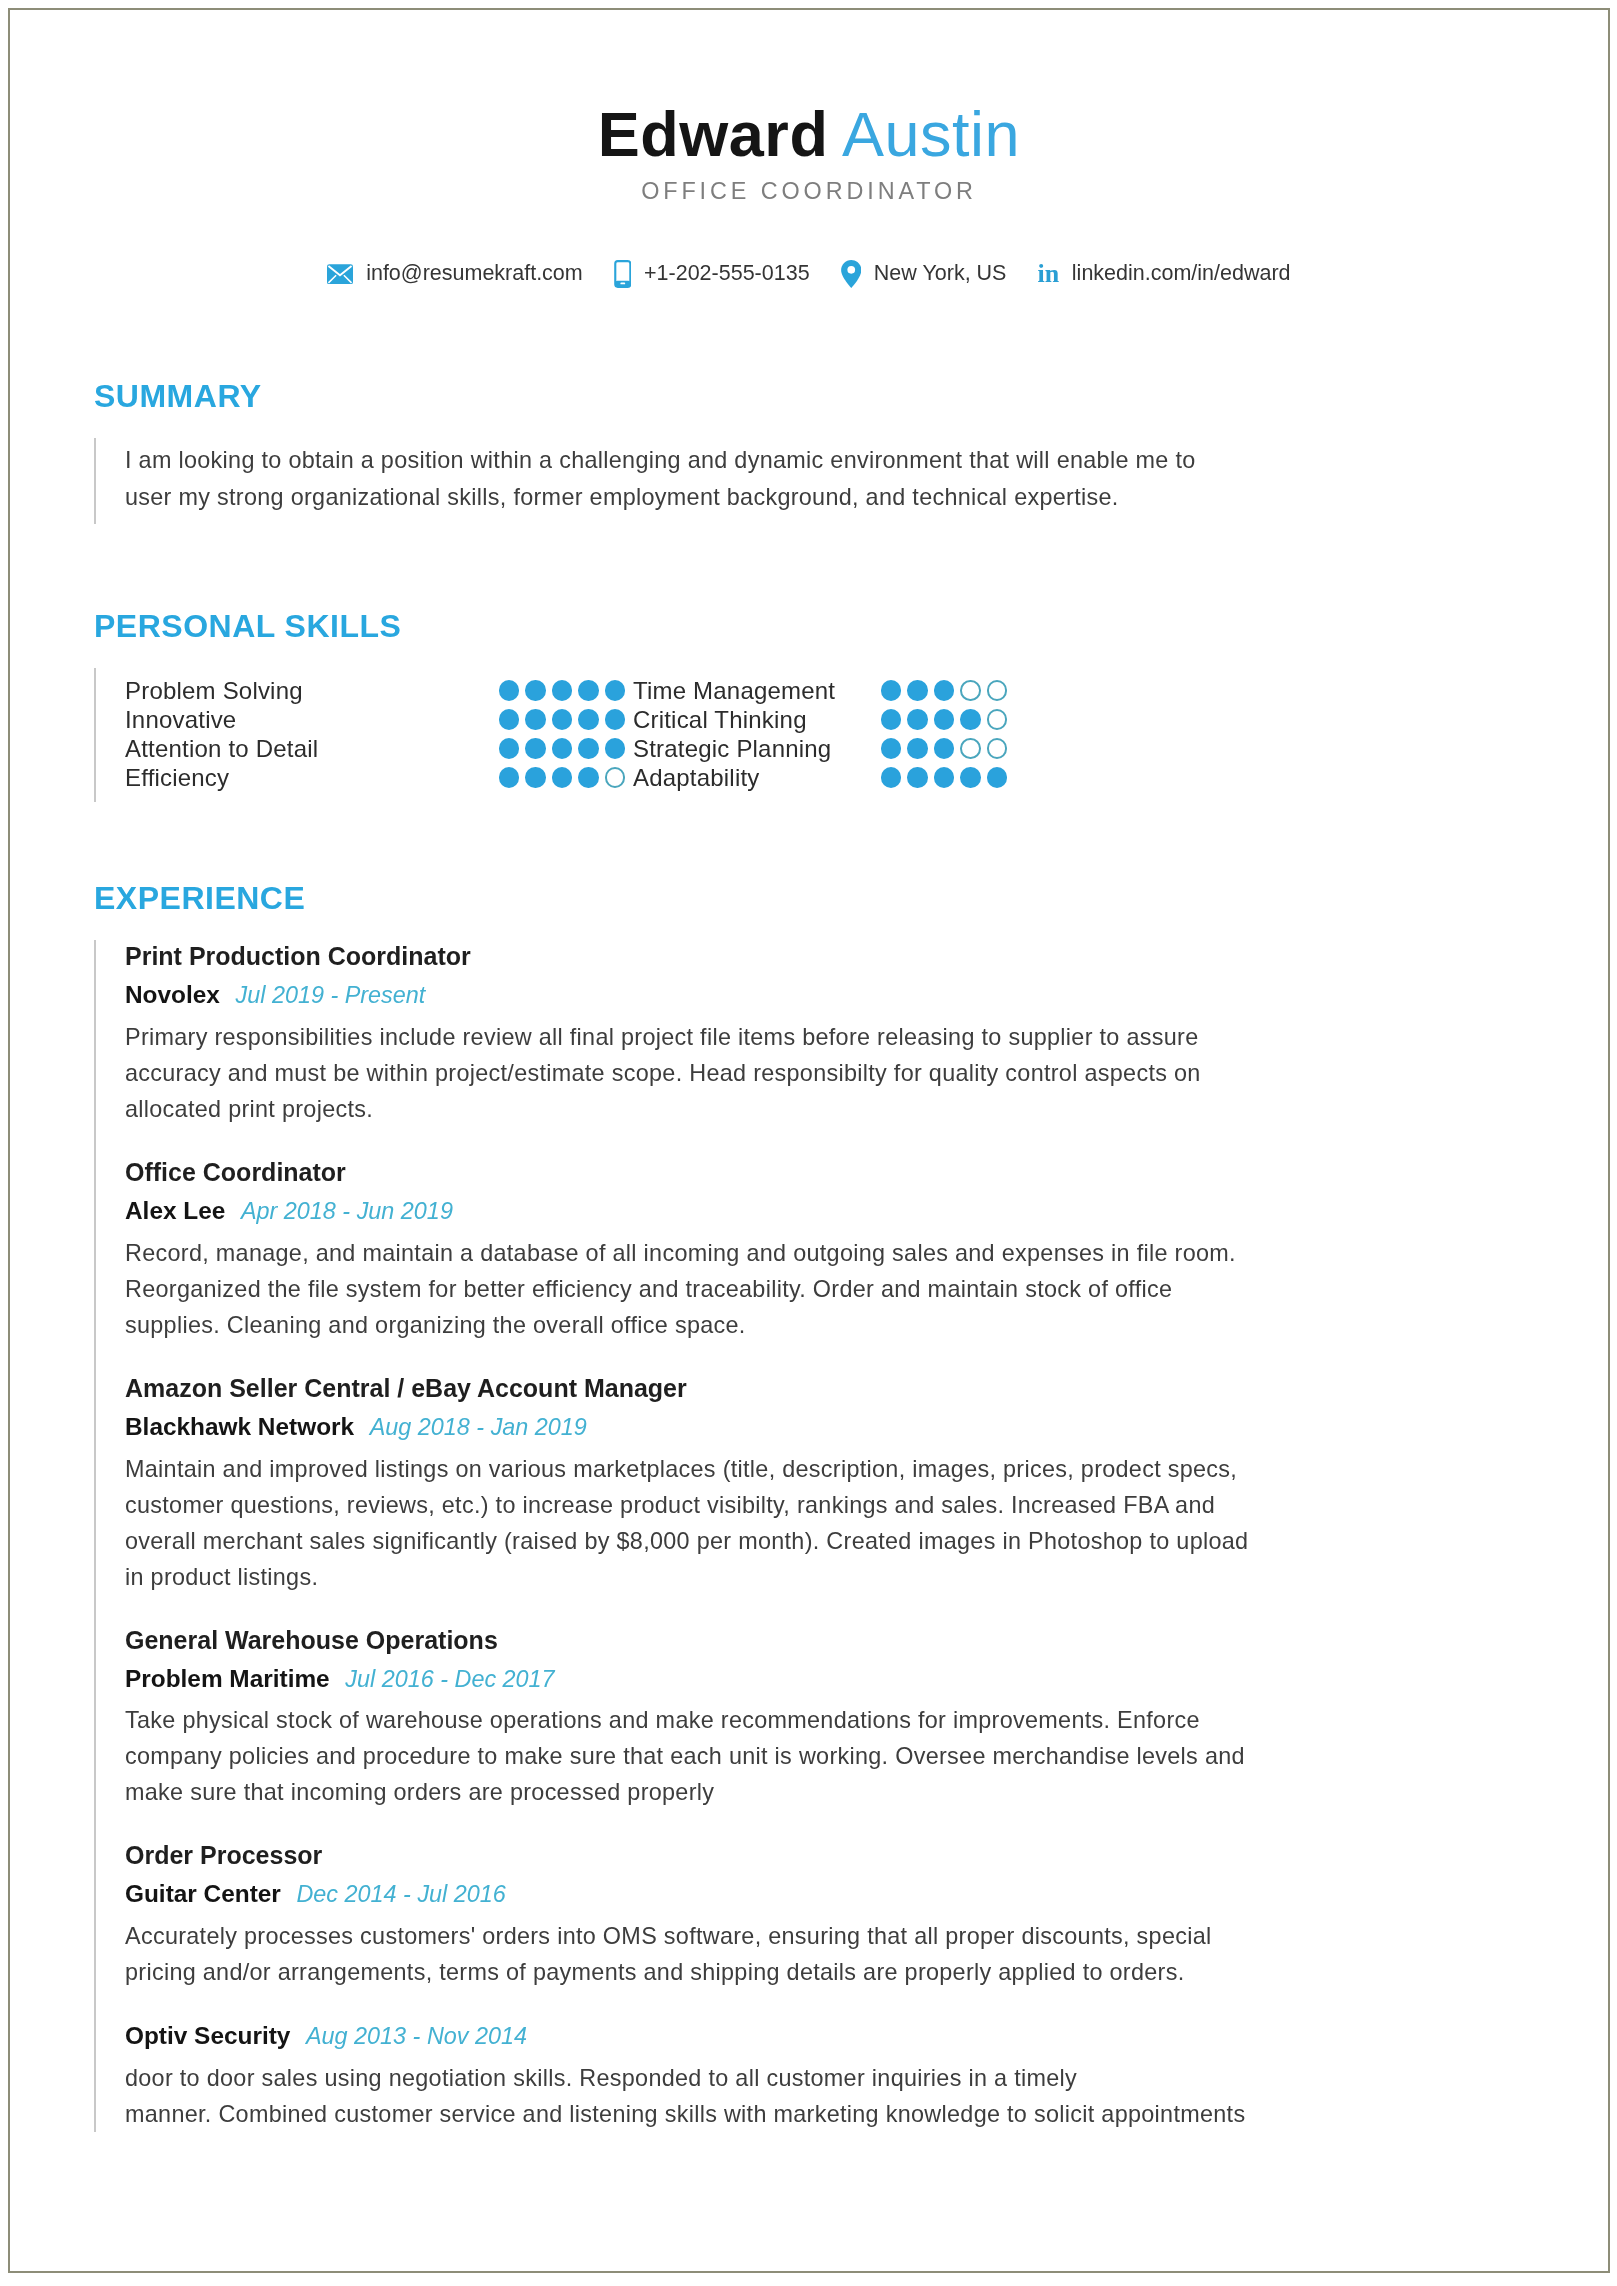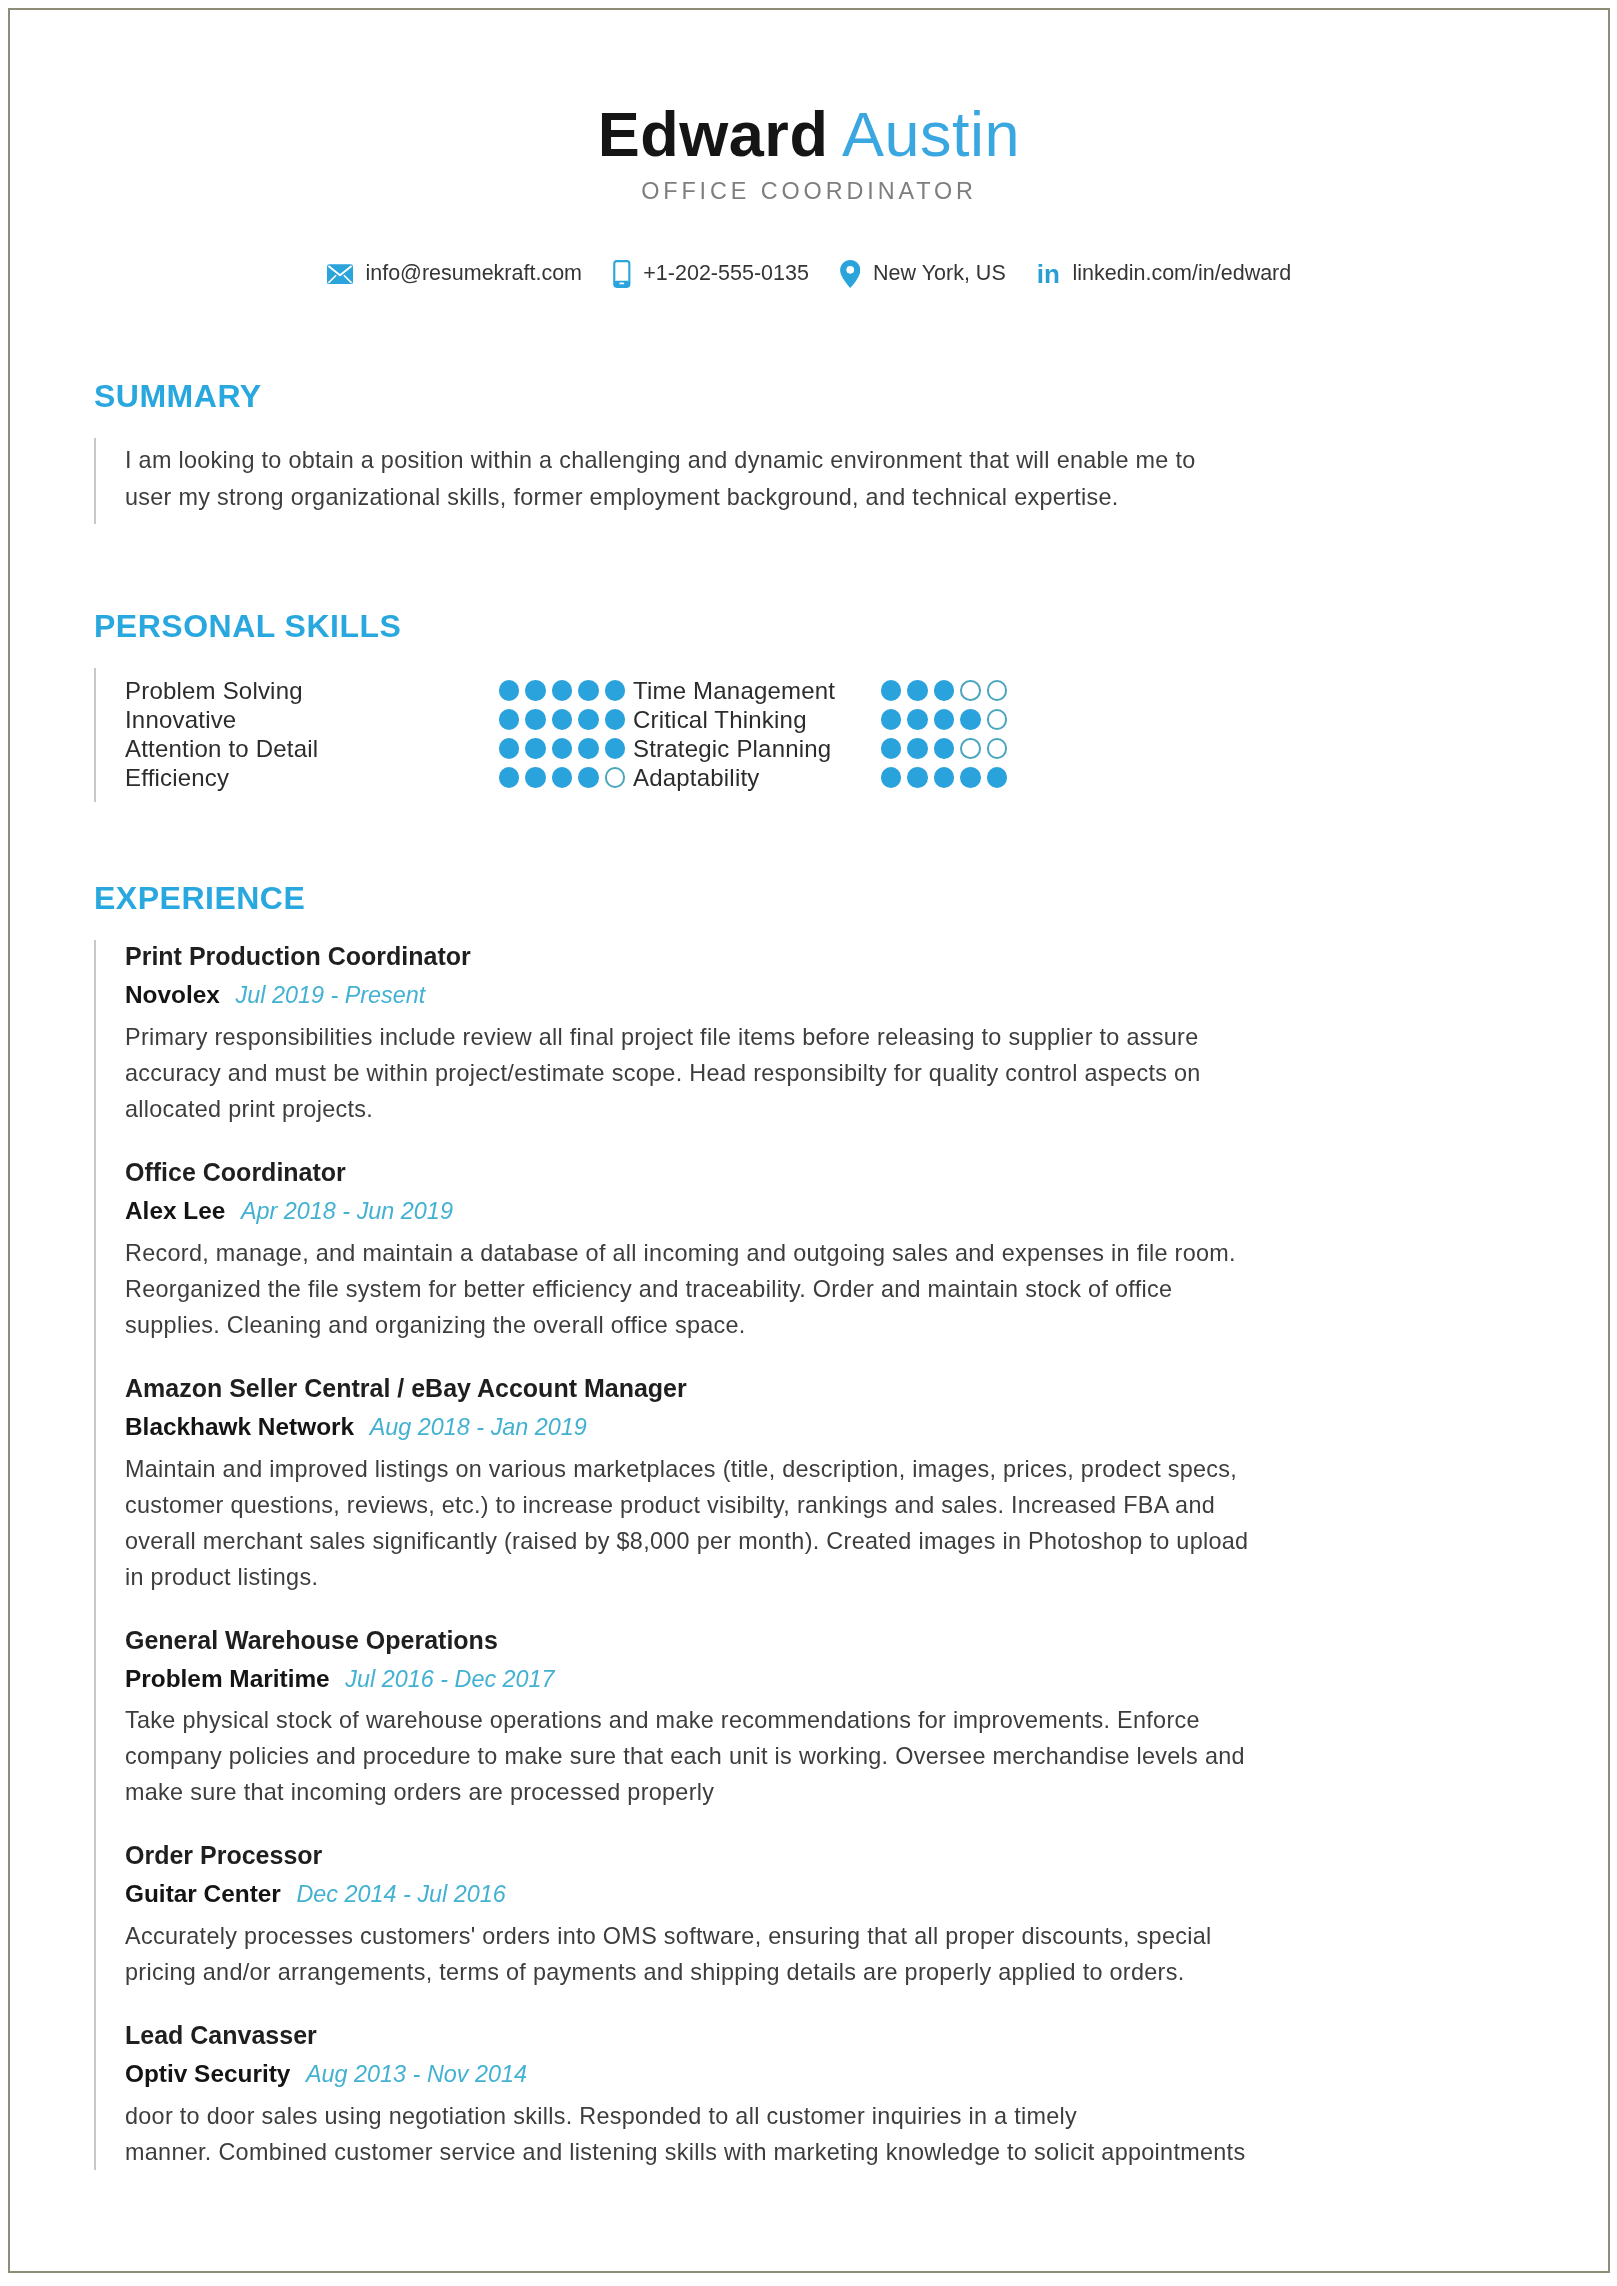--- a/index.html
+++ b/index.html
@@ -52,21 +52,21 @@
     align-items:center;
     gap:31px;
     font-size:21.5px;
     color:#353535;
   }
   .contact-item{display:flex;align-items:center;gap:12.7px;}
   .contact-item svg{display:block;}
   .li-glyph{
     font-size:26px;font-weight:800;color:#2a9fd4;
     letter-spacing:0;line-height:1;
-    font-family:Liberation Sans, sans-serif;
+    font-family:Liberation Serif, serif;
   }
 
   
   h2.section-heading{
     font-size:32px;
     font-weight:700;
     color:var(--accent);
     letter-spacing:0.5px;
   }
   .sec-summary h2{margin-top:90px;}
@@ -319,21 +319,20 @@
 company policies and procedure to make sure that each unit is working. Oversee merchandise levels and
 make sure that incoming orders are processed properly</div>
           </div>
           <div class="xp-entry">
             <div class="xp-title">Order Processor</div>
             <div class="xp-meta"><span class="xp-company">Guitar Center</span><span class="xp-dates">Dec 2014 - Jul 2016</span></div>
             <div class="xp-desc">Accurately processes customers' orders into OMS software, ensuring that all proper discounts, special
 pricing and/or arrangements, terms of payments and shipping details are properly applied to orders.</div>
           </div>
           <div class="xp-entry">
-            <div class="xp-title">Lead Canvasser</div>
             <div class="xp-meta"><span class="xp-company">Optiv Security</span><span class="xp-dates">Aug 2013 - Nov 2014</span></div>
             <div class="xp-desc">door to door sales using negotiation skills. Responded to all customer inquiries in a timely
 manner. Combined customer service and listening skills with marketing knowledge to solicit appointments</div>
           </div>
         </div>
     </section>
 
   </div>
 </div>
 

